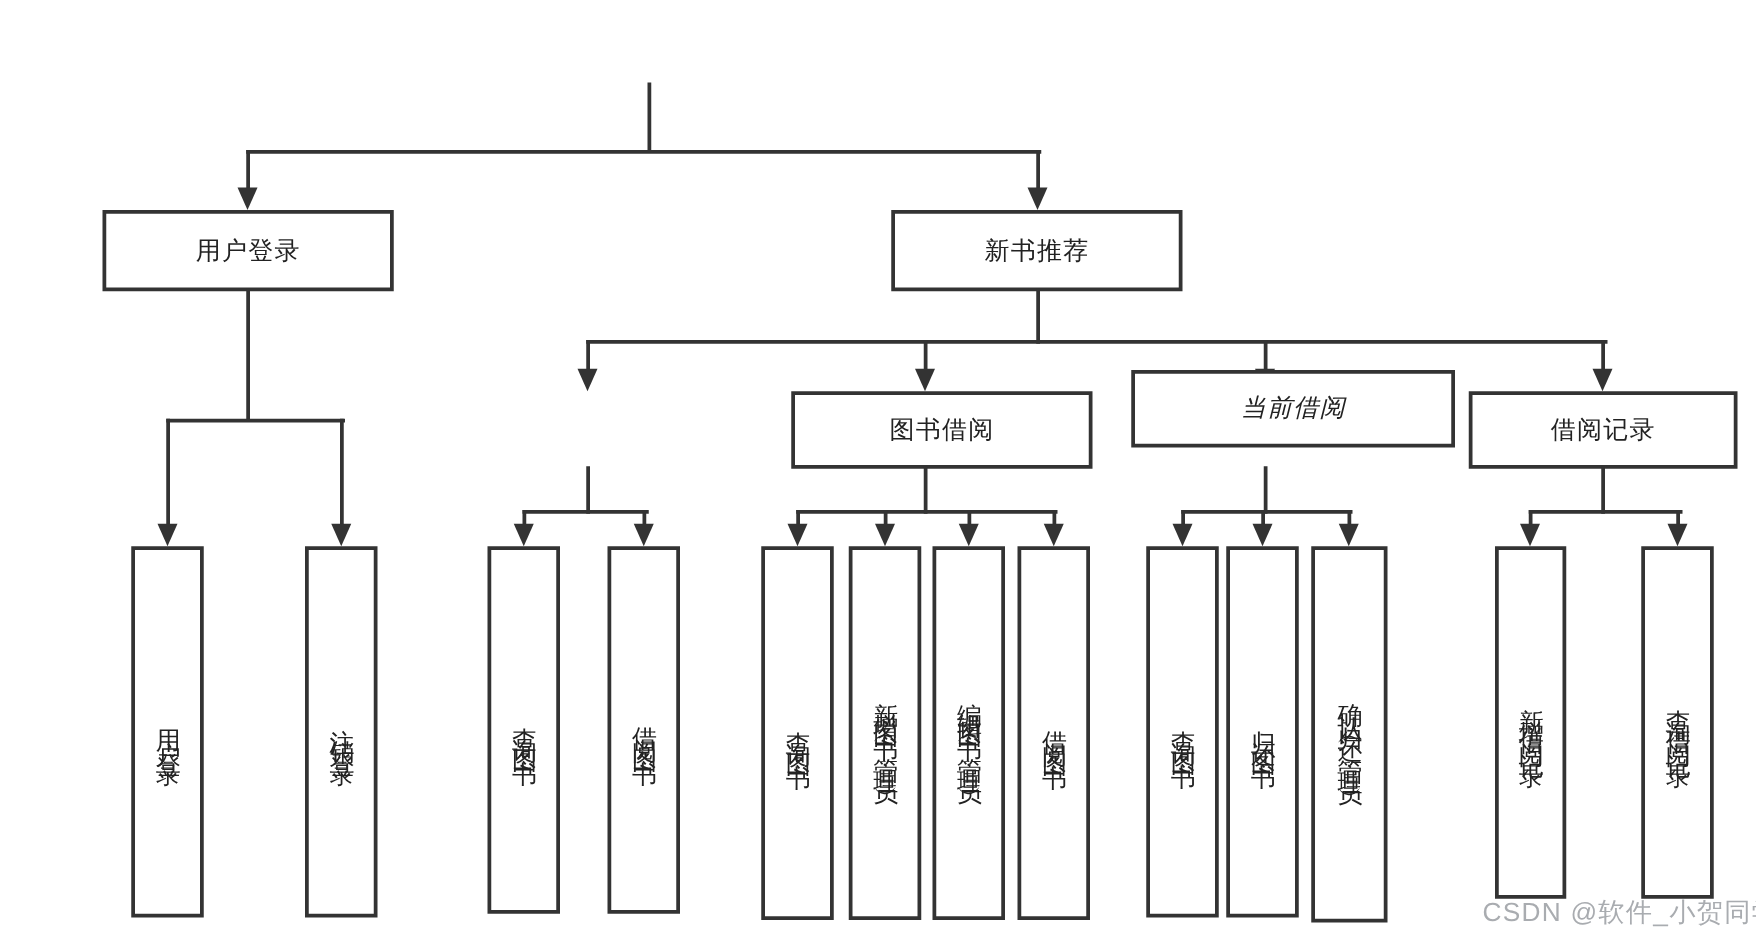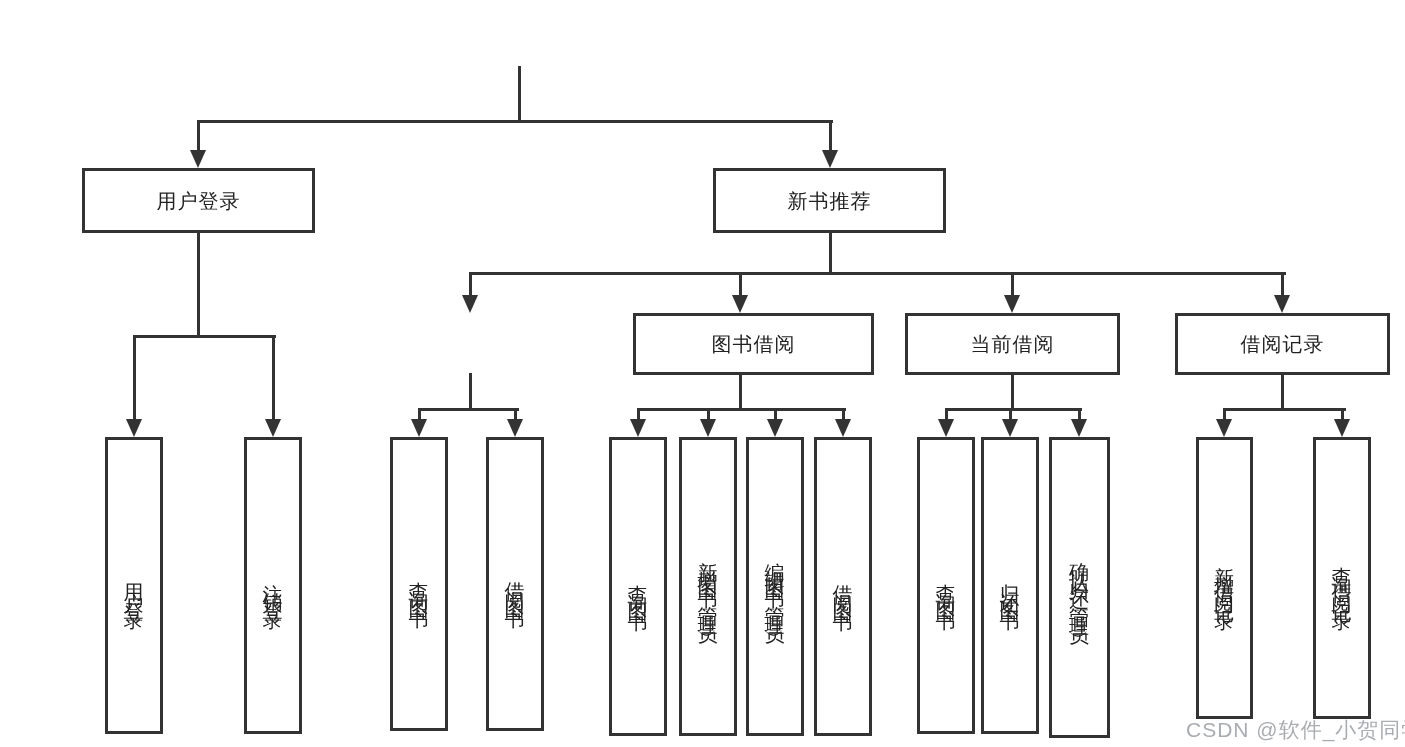--- a/index.html
+++ b/index.html
@@ -102,21 +102,21 @@
     <div class="arrow" style="left:462px; top:295px;"></div>
     <div class="vline" style="left:739px; top:272px; height:26px;"></div>
     <div class="arrow" style="left:732px; top:295px;"></div>
     <div class="vline" style="left:1011px; top:272px; height:26px;"></div>
     <div class="arrow" style="left:1004px; top:295px;"></div>
     <div class="vline" style="left:1281px; top:272px; height:26px;"></div>
     <div class="arrow" style="left:1274px; top:295px;"></div>
   </div>
 
   <div class="box" style="left:633px; top:313px; width:241px; height:62px;">图书借阅</div>
-  <div class="box" style="left:905px; top:313px; width:215px; height:62px;">当前借阅</div>
+  <div class="box" style="left:905px; top:296px; width:259px; height:62px;font-style:italic;">当前借阅</div>
   <div class="box" style="left:1175px; top:313px; width:215px; height:62px;">借阅记录</div>
 
   <div>
     <div class="vline" style="left:469px; top:373px; height:38px;"></div>
     <div class="hline" style="left:418px; top:408px; width:101px;"></div>
     <div class="vline" style="left:418px; top:408px; height:13px;"></div>
     <div class="arrow" style="left:411px; top:419px;"></div>
     <div class="vline" style="left:514px; top:408px; height:13px;"></div>
     <div class="arrow" style="left:507px; top:419px;"></div>
   </div>

